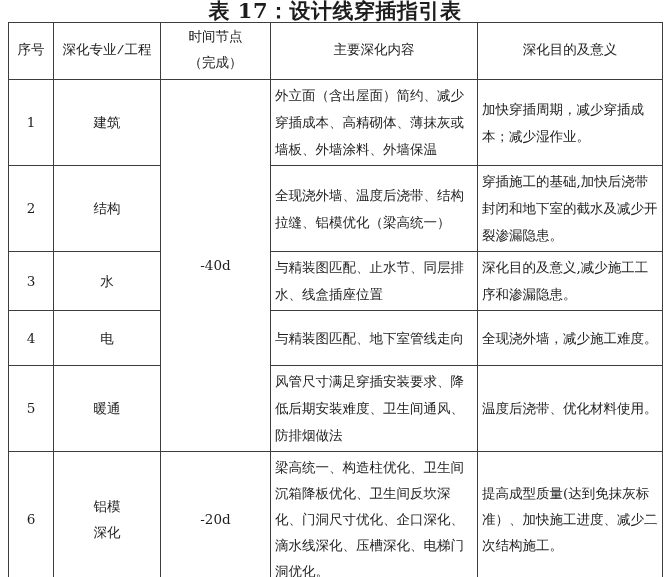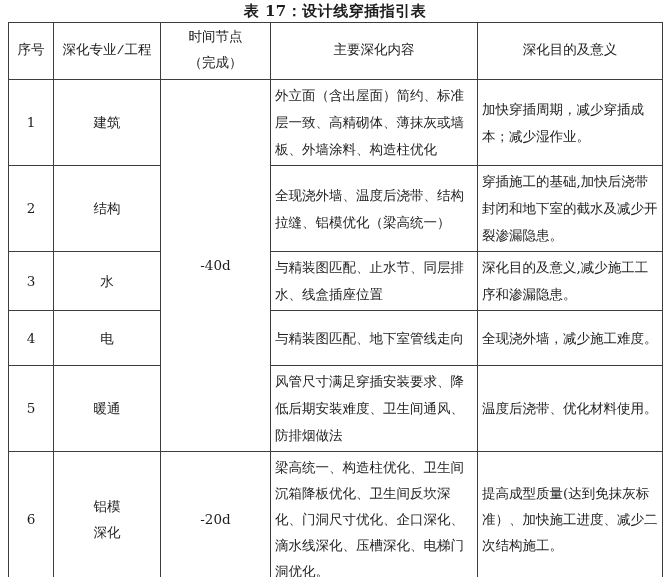--- a/index.html
+++ b/index.html
@@ -15,21 +15,21 @@
     color: #1d1d1d;
     overflow: hidden;
   }
   .doc-title {
     position: absolute;
     top: 1px;
     left: 0;
     width: 670px;
     text-align: center;
     font-weight: bold;
-    font-size: 15px;
+    font-size: 21px;
     line-height: 20px;
     letter-spacing: 0.5px;
   }
   table.guide {
     position: absolute;
     top: 22px;
     left: 8px;
     width: 654px;
     border-collapse: collapse;
     table-layout: fixed;
@@ -77,21 +77,21 @@
 （完成）</th>
       <th class="c-center">主要深化内容</th>
       <th class="c-center">深化目的及意义</th>
     </tr>
   </thead>
   <tbody>
     <tr class="h-r1">
       <td class="c-center">1</td>
       <td class="c-center">建筑</td>
       <td class="c-center" rowspan="5">-40d</td>
-      <td class="c-left">外立面（含出屋面）简约、标准层一致、高精砌体、薄抹灰或墙板、外墙涂料、构造柱优化</td>
+      <td class="c-left">外立面（含出屋面）简约、减少穿插成本、高精砌体、薄抹灰或墙板、外墙涂料、外墙保温</td>
       <td class="c-left">加快穿插周期，减少穿插成本；减少湿作业。</td>
     </tr>
     <tr class="h-r2">
       <td class="c-center">2</td>
       <td class="c-center">结构</td>
       <td class="c-left">全现浇外墙、温度后浇带、结构拉缝、铝模优化（梁高统一）</td>
       <td class="c-left">穿插施工的基础,加快后浇带封闭和地下室的截水及减少开裂渗漏隐患。</td>
     </tr>
     <tr class="h-r3">
       <td class="c-center">3</td>

